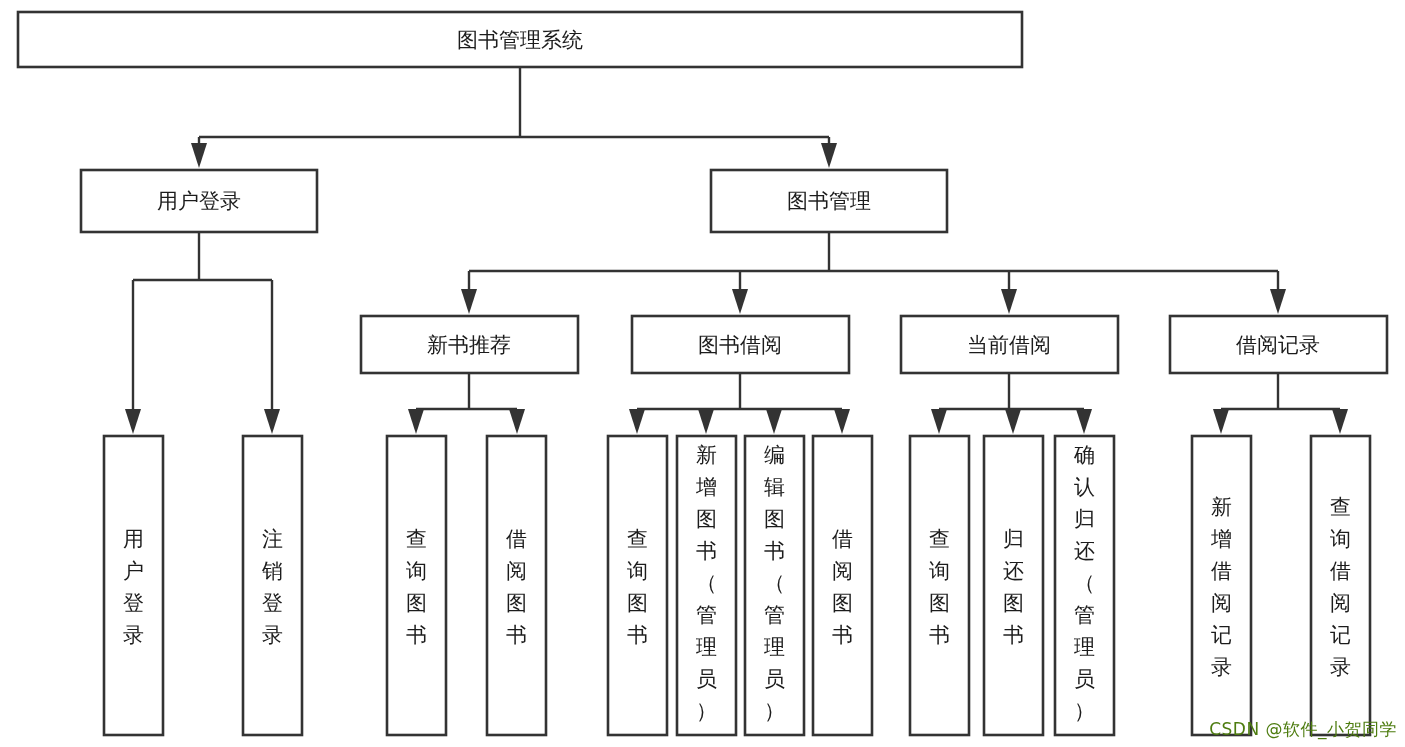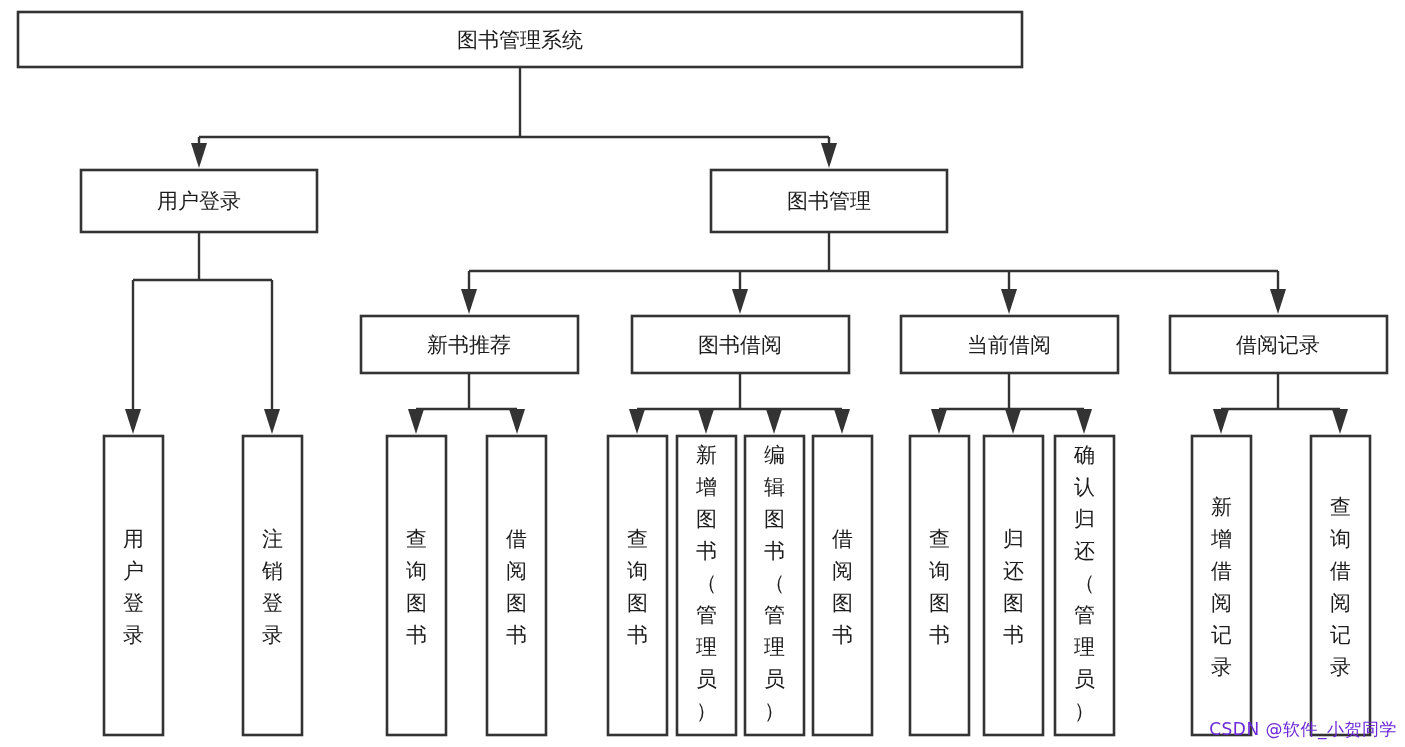--- a/index.html
+++ b/index.html
@@ -53,21 +53,21 @@
     font-size: 21px;
     fill: #1c1c1c;
     text-anchor: middle;
   }
   #watermark {
     position: absolute;
     right: 8px;
     bottom: 6px;
     font-family: "DejaVu Sans", "Liberation Sans", sans-serif;
     font-size: 17px;
-    color: #6d28d9;
+    color: #4d7c0f;
     letter-spacing: 0.5px;
     white-space: nowrap;
     pointer-events: none;
   }
 </style>
 </head>
 <body>
 
 <div id="diagram-root">
 

